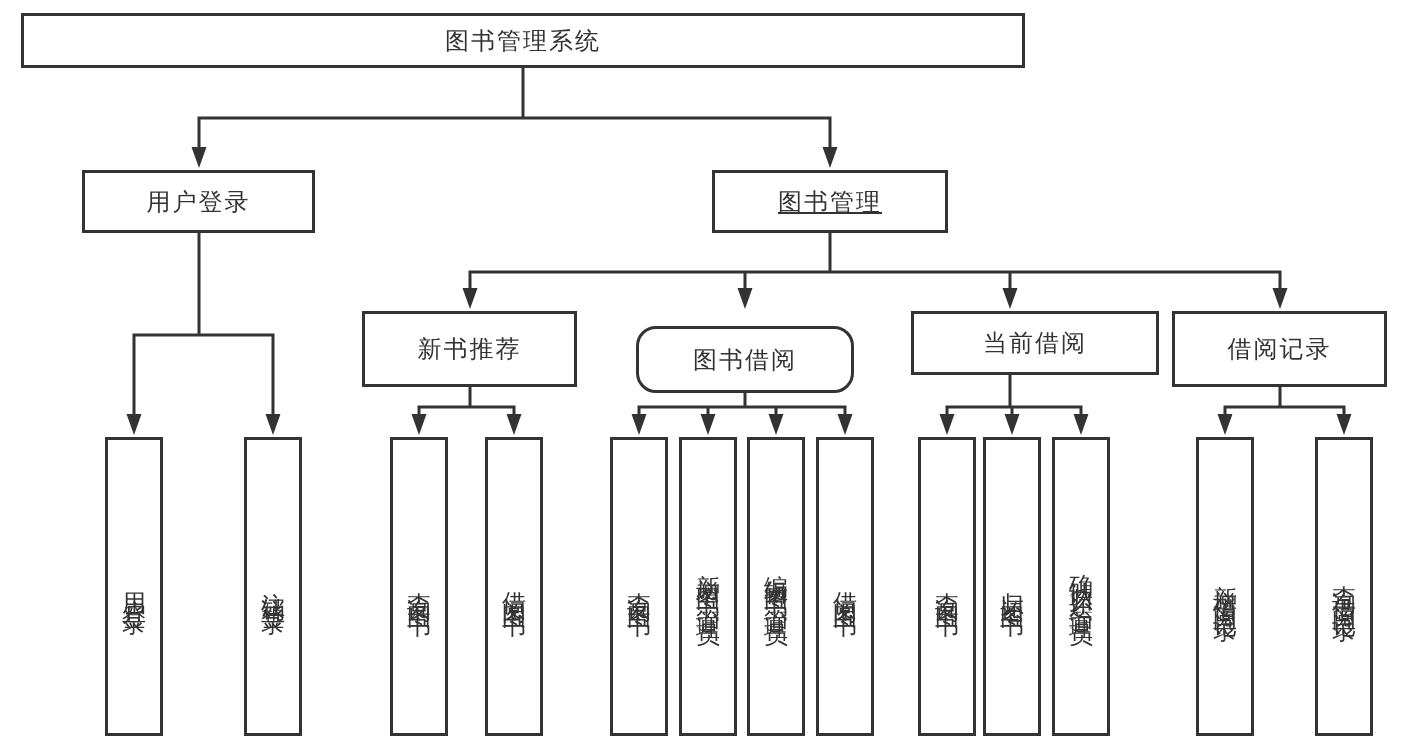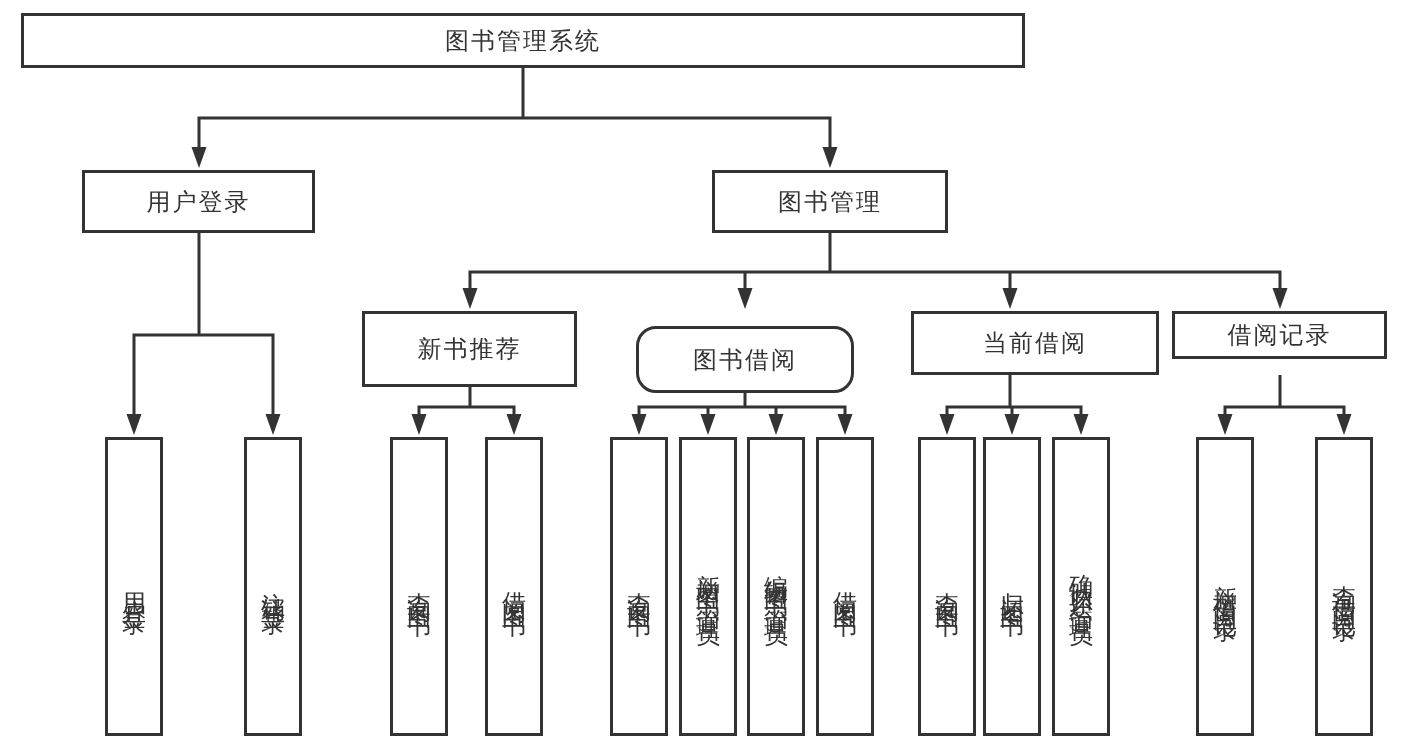--- a/index.html
+++ b/index.html
@@ -104,26 +104,26 @@
       M939.5 414 L954.5 414 L947 435 Z
       M1004.5 414 L1019.5 414 L1012 435 Z
       M1073.5 414 L1088.5 414 L1081 435 Z
       M1217.5 414 L1232.5 414 L1225 435 Z
       M1336.5 414 L1351.5 414 L1344 435 Z"></path>
   </svg>
 
   <div class="node hbox" style="left:21px;top:13px;width:1004px;height:55px;">图书管理系统</div>
 
   <div class="node hbox" style="left:82px;top:170px;width:233px;height:63px;">用户登录</div>
-  <div class="node hbox" style="left:712px;top:170px;width:236px;height:63px;">图书管理</div>
+  <div class="node hbox" style="left:712px;top:170px;width:236px;height:63px;text-decoration:underline;">图书管理</div>
 
   <div class="node hbox" style="left:362px;top:311px;width:215px;height:76px;">新书推荐</div>
   <div class="node hbox" style="left:636px;top:326px;width:218px;height:67px;border-radius:20px;">图书借阅</div>
   <div class="node hbox" style="left:902px;top:311px;width:248px;height:64px;margin-left:9px;">当前借阅</div>
-  <div class="node hbox" style="left:1172px;top:311px;width:215px;height:48px;">借阅记录</div>
+  <div class="node hbox" style="left:1172px;top:311px;width:215px;height:76px;">借阅记录</div>
 
   <div class="node vbox" style="left:105px;top:437px;width:58px;height:299px;">用户登录</div>
   <div class="node vbox" style="left:244px;top:437px;width:58px;height:299px;">注销登录</div>
 
   <div class="node vbox" style="left:390px;top:437px;width:58px;height:299px;">查询图书</div>
   <div class="node vbox" style="left:485px;top:437px;width:58px;height:299px;">借阅图书</div>
 
   <div class="node vbox" style="left:610px;top:437px;width:58px;height:299px;">查询图书</div>
   <div class="node vbox" style="left:679px;top:437px;width:58px;height:299px;">新增图书（管理员）</div>
   <div class="node vbox" style="left:747px;top:437px;width:58px;height:299px;">编辑图书（管理员）</div>

